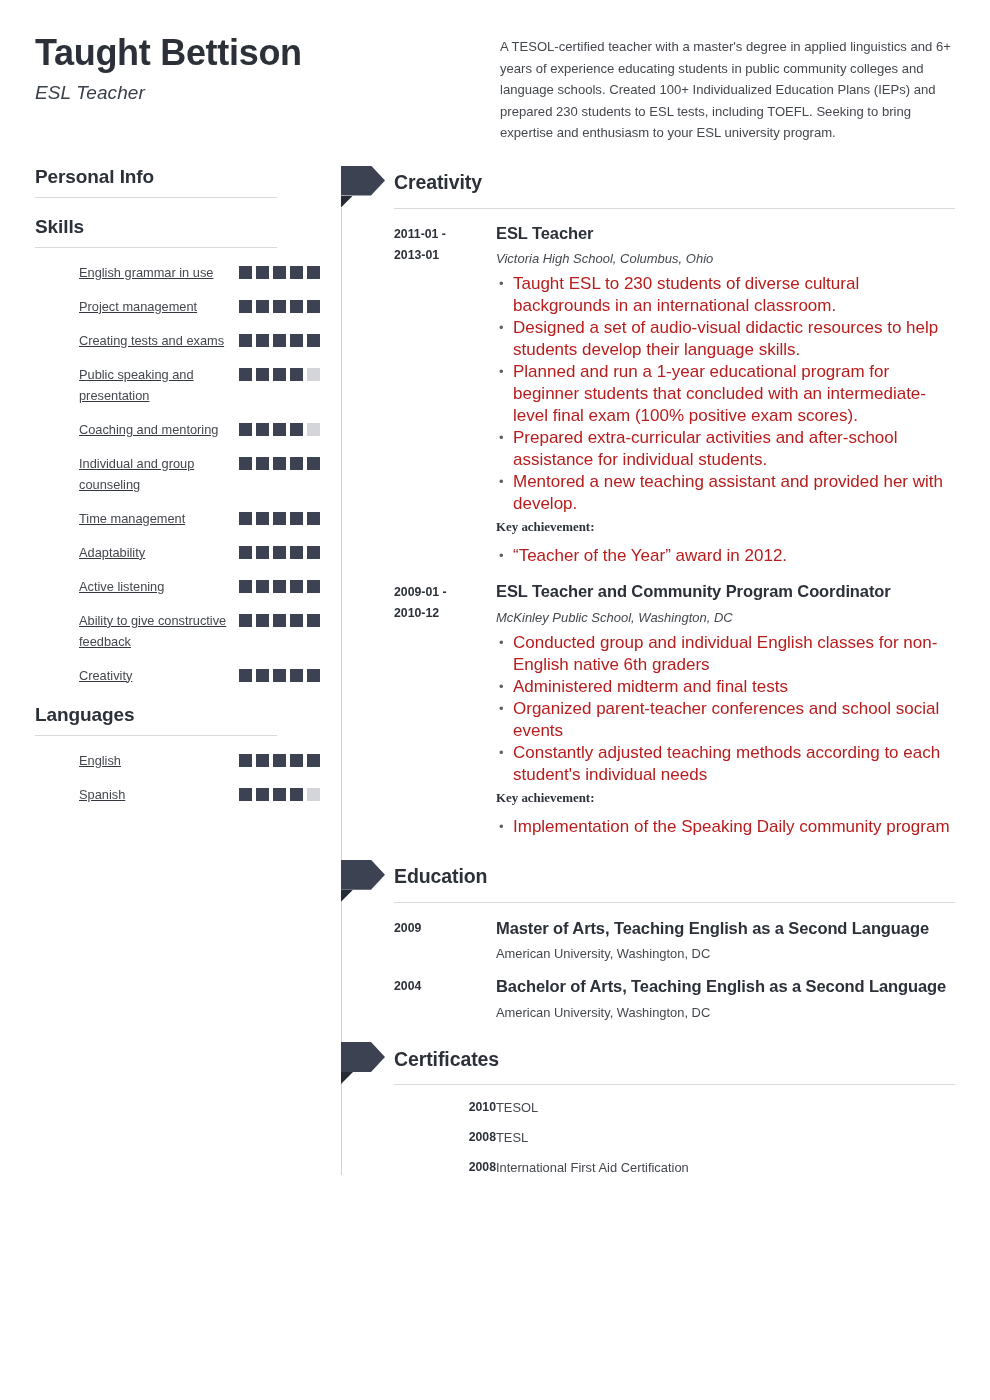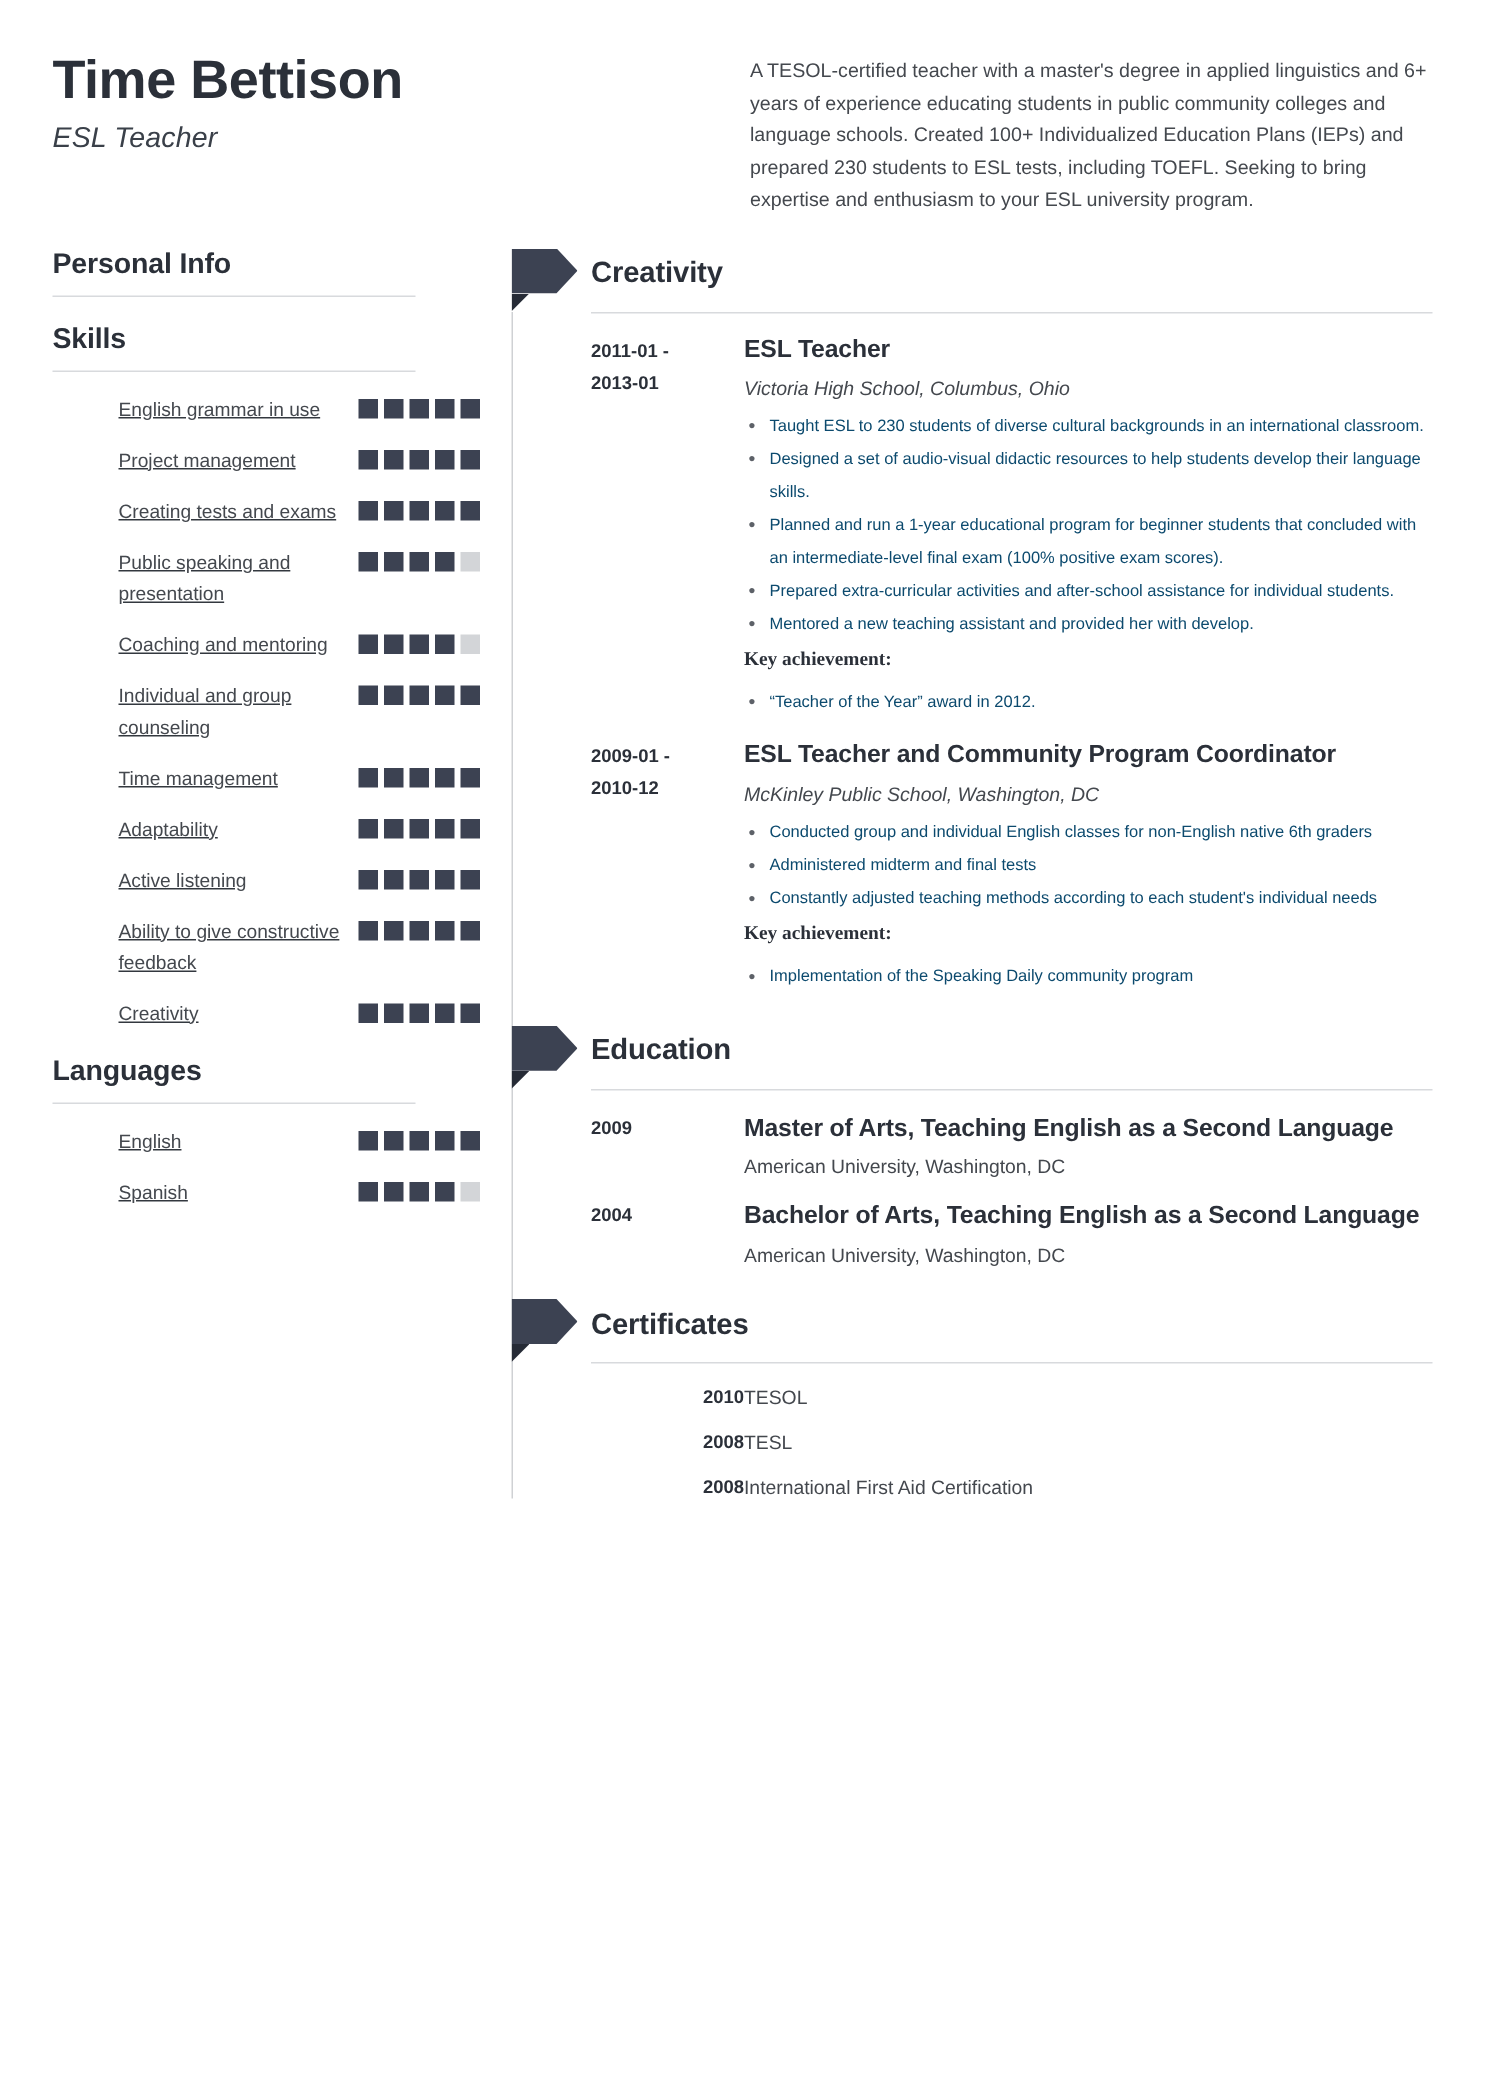--- a/index.html
+++ b/index.html
@@ -207,23 +207,23 @@
     margin-top: 8px;
   }
 
   ul.bullets {
     list-style: none;
     margin-top: 7px;
   }
   ul.bullets li {
     position: relative;
     padding-left: 17px;
-    font-size: 11px;
+    font-size: 17px;
     line-height: 22px;
-    color: #0c4a6e;
+    color: #b91c1c;
     margin-bottom: 0;
   }
   ul.bullets li::before {
     content: "•";
     position: absolute;
     left: 3px;
     top: 0;
     color: #5d6168;
     font-size: 13px;
   }
@@ -272,21 +272,21 @@
   .section-gap-edu { margin-top: 22px; }
   .section-gap-cert { margin-top: 22px; }
 </style>
 </head>
 <body>
 
 <div class="page">
 
   <div class="header">
     <div class="header-left">
-      <div class="full-name">Time Bettison</div>
+      <div class="full-name">Taught Bettison</div>
       <div class="job-title">ESL Teacher</div>
     </div>
     <div class="header-right">
       <div class="summary">A TESOL-certified teacher with a master's degree in applied linguistics and 6+ years of experience educating students in public community colleges and language schools. Created 100+ Individualized Education Plans (IEPs) and prepared 230 students to ESL tests, including TOEFL. Seeking to bring expertise and enthusiasm to your ESL university program.</div>
     </div>
   </div>
 
   <div class="columns">
 
     <div class="col-left">
@@ -480,20 +480,21 @@
               <div class="entry-date">
                 <div>2009-01 -</div>
                 <div>2010-12</div>
               </div>
               <div class="entry-body">
                 <div class="entry-title">ESL Teacher and Community Program Coordinator</div>
                 <div class="entry-sub">McKinley Public School, Washington, DC</div>
                 <ul class="bullets">
                   <li>Conducted group and individual English classes for non-English native 6th graders</li>
                   <li>Administered midterm and final tests</li>
+                  <li>Organized parent-teacher conferences and school social events</li>
                   <li>Constantly adjusted teaching methods according to each student's individual needs</li>
                 </ul>
                 <div class="key-label">Key achievement:</div>
                 <ul class="bullets">
                   <li>Implementation of the Speaking Daily community program</li>
                 </ul>
               </div>
             </div>
           </div>
       </div>

